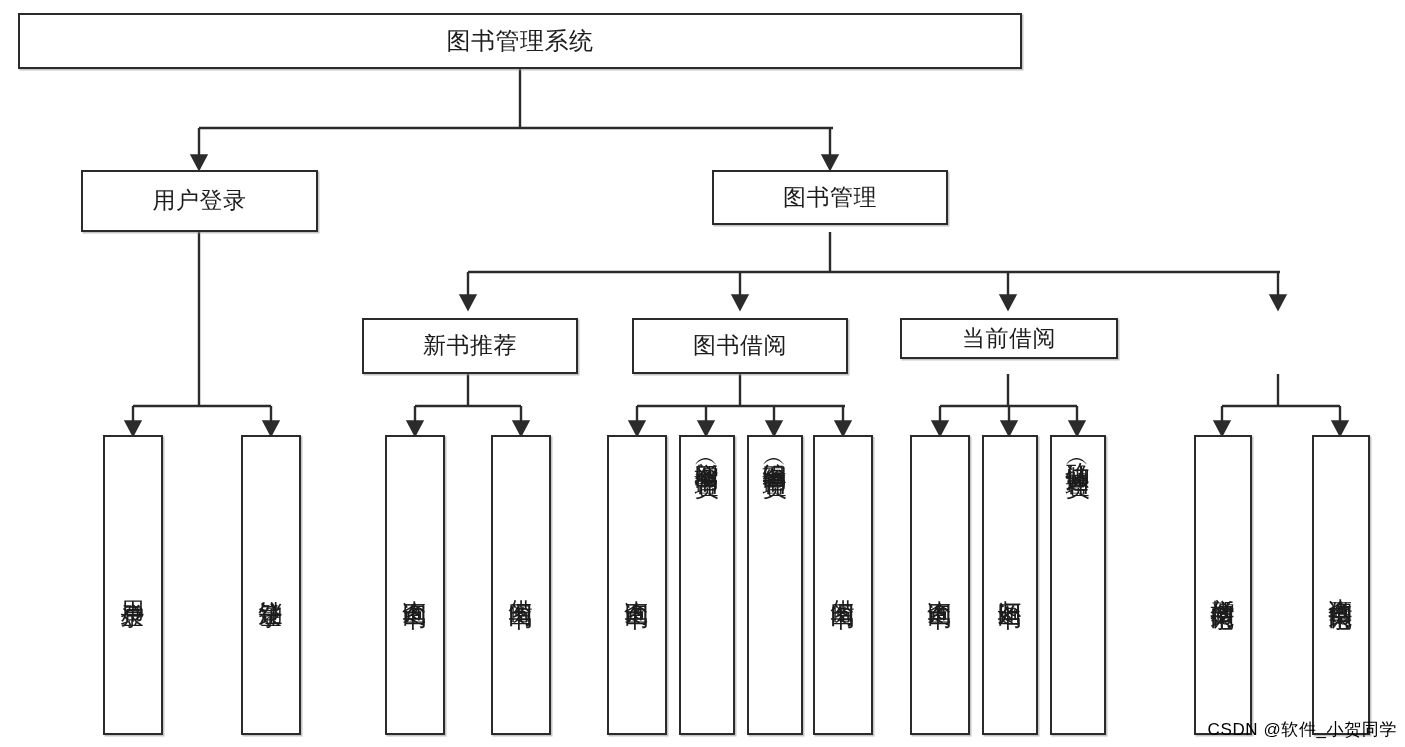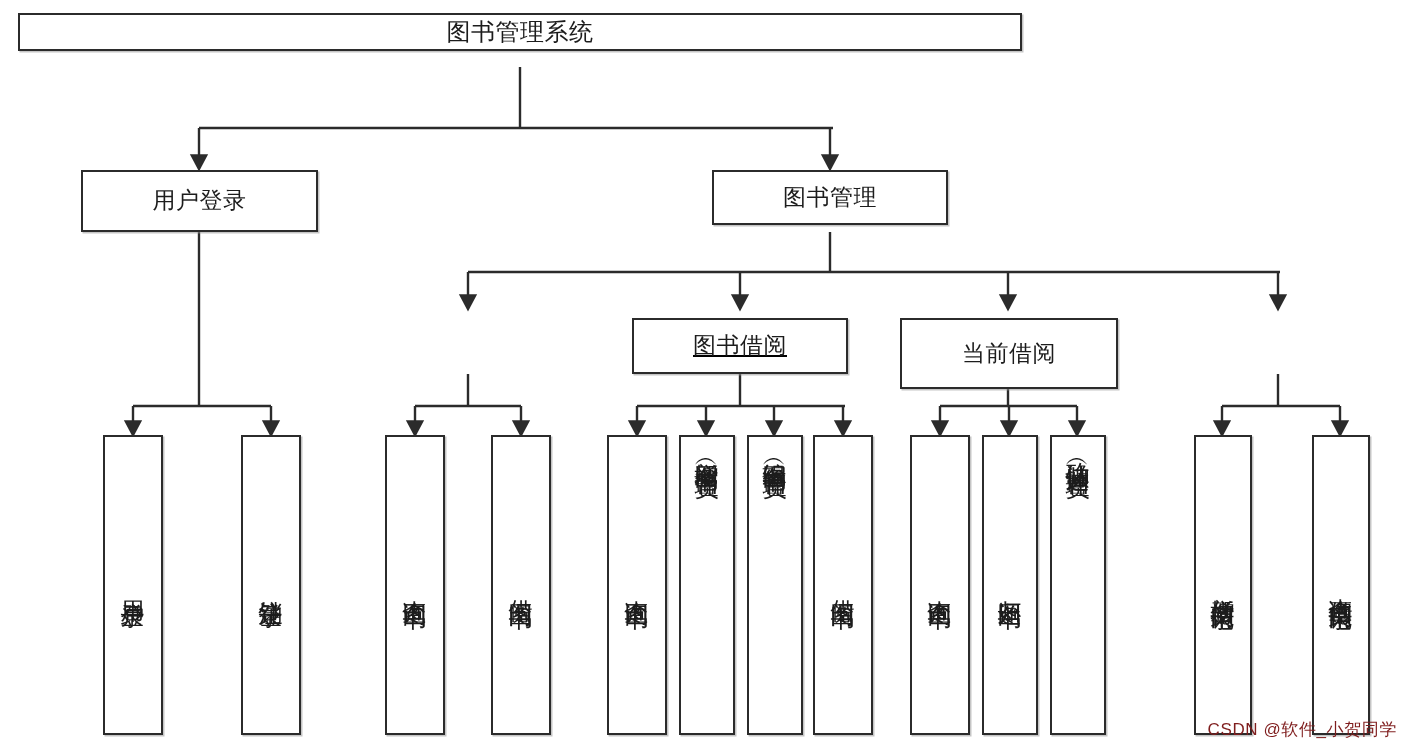--- a/index.html
+++ b/index.html
@@ -66,21 +66,21 @@
   }
   .node.v.centered {
     align-items: center;
     padding-top: 0;
   }
   #watermark {
     position: absolute;
     right: 8px;
     bottom: 6px;
     font-size: 17px;
-    color: #7f1d1d;
+    color: #000000;
     letter-spacing: 0.6px;
     user-select: none;
     white-space: nowrap;
   }
 </style>
 </head>
 <body>
 
 <div id="diagram-root">
 
@@ -139,38 +139,41 @@
     </g>
 
     <g stroke="#2b2b2b" stroke-width="2.4" fill="none">
       <path d="M1278,374 L1278,406"></path>
       <path d="M1222,406 L1340,406"></path>
       <path d="M1222,406 L1222,428" marker-end="url(#arrowhead)"></path>
       <path d="M1340,406 L1340,428" marker-end="url(#arrowhead)"></path>
     </g>
   </svg>
 
-  <div class="node h root" style="left:18px; top:13px; width:1004px; height:38px;">
+  <div class="node h root" style="left:18px; top:13px; width:1004px; height:56px;">
     <span class="node-label">图书管理系统</span>
   </div>
 
   <div class="node h" style="left:81px; top:170px; width:237px; height:62px;">
     <span class="node-label">用户登录</span>
   </div>
 
   <div class="node h" style="left:712px; top:170px; width:236px; height:55px;">
     <span class="node-label">图书管理</span>
   </div>
 
-
-  <div class="node h" style="left:632px; top:318px; width:216px; height:56px;text-decoration:underline;">
+  <div class="node h" style="left:362px; top:318px; width:216px; height:56px;">
+    <span class="node-label">新书推荐</span>
+  </div>
+
+  <div class="node h" style="left:632px; top:318px; width:216px; height:56px;">
     <span class="node-label">图书借阅</span>
   </div>
 
-  <div class="node h" style="left:900px; top:318px; width:218px; height:71px;">
+  <div class="node h" style="left:900px; top:318px; width:218px; height:41px;">
     <span class="node-label">当前借阅</span>
   </div>
 
 
   <div class="node v centered" style="left:103px; top:435px; width:60px; height:300px;">
     <span class="node-label">用户登录</span>
   </div>
 
   <div class="node v centered" style="left:241px; top:435px; width:60px; height:300px;">
     <span class="node-label">注销登录</span>

